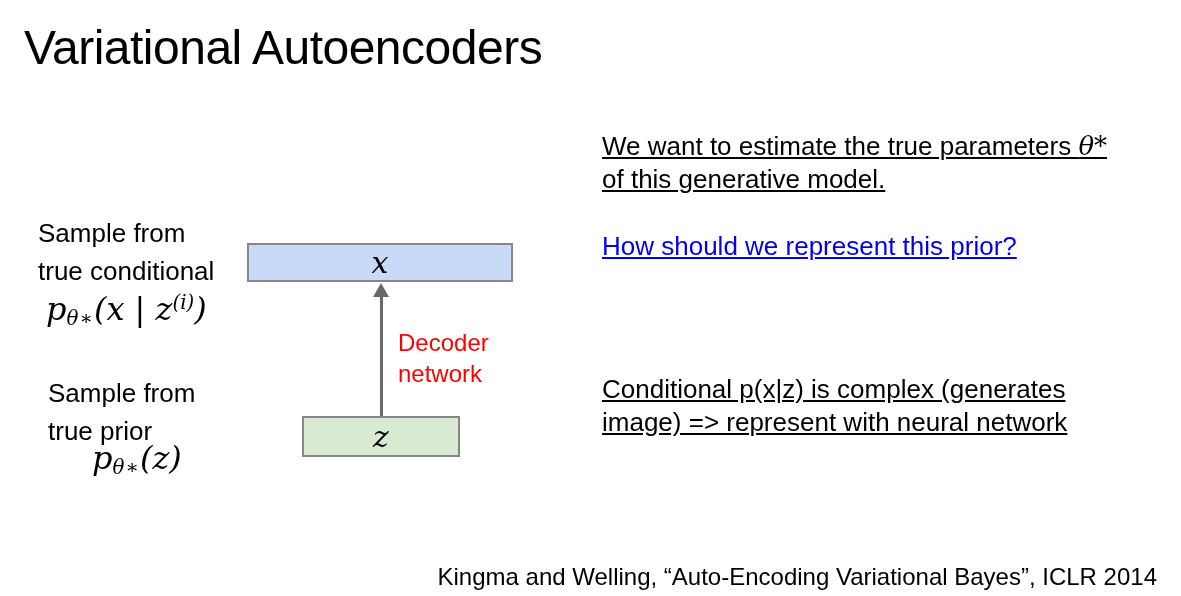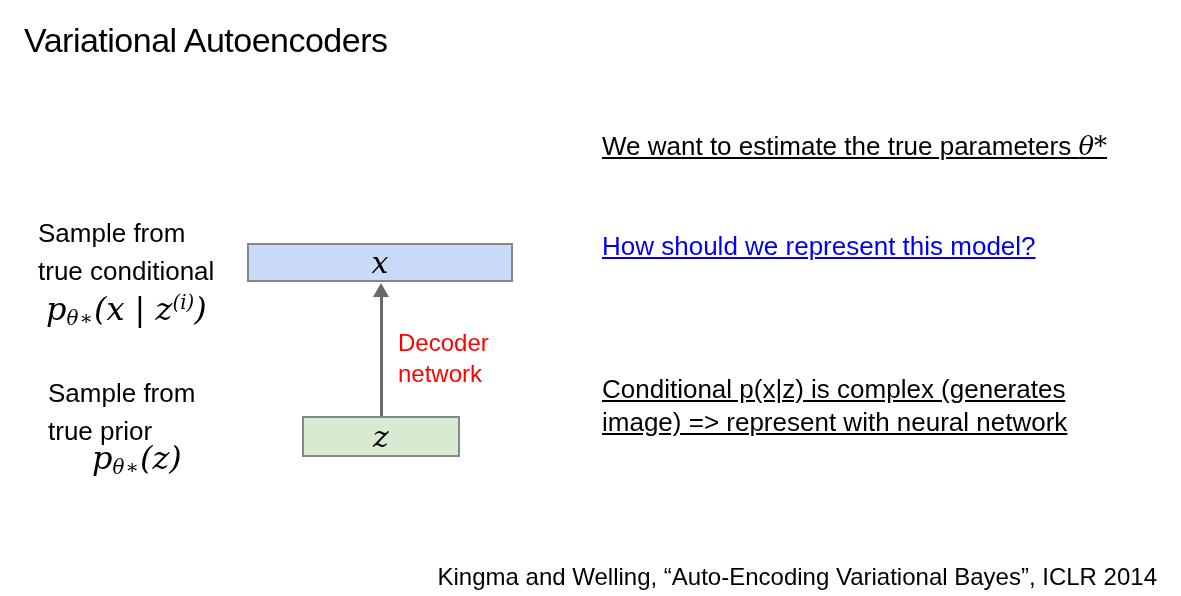--- a/index.html
+++ b/index.html
@@ -9,21 +9,21 @@
     width: 1181px;
     height: 596px;
     background: #ffffff;
     overflow: hidden;
     font-family: "Liberation Sans", sans-serif;
     color: #000000;
   }
   .title {
     position: absolute;
     left: 24px; top: 22px;
-    font-size: 34px;
+    font-size: 48px;
     font-weight: 400;
     line-height: 1.1;
     letter-spacing: -0.5px;
     color: #000000;
   }
   .body-text { font-size: 26px; line-height: 33px; color: #000000; }
   .left-label { position: absolute; font-size: 26px; line-height: 38px; color: #000000; }
   .cond-label { left: 38px; top: 214px; }
   .prior-label { left: 48px; top: 374px; }
   .math {
@@ -123,24 +123,25 @@
     <span>Decoder</span><br>
     <span>network</span>
   </div>
 
   <div class="node-box z-box">
     <span>z</span>
   </div>
 
   <div class="right-col body-text intro">
     <span>We want to estimate the true parameters </span><span class="theta">θ*</span><br>
+    <span>of this generative model.</span>
   </div>
 
   <div class="right-col body-text question">
-    <span>How should we represent this model?</span>
+    <span>How should we represent this prior?</span>
   </div>
 
 
   <div class="right-col body-text conditional-note">
     <span>Conditional p(x|z) is complex (generates</span><br>
     <span>image) =&gt; represent with neural network</span>
   </div>
 
   <div class="footer">
     <span>Kingma and Welling, “Auto-Encoding Variational Bayes”, ICLR 2014</span>

